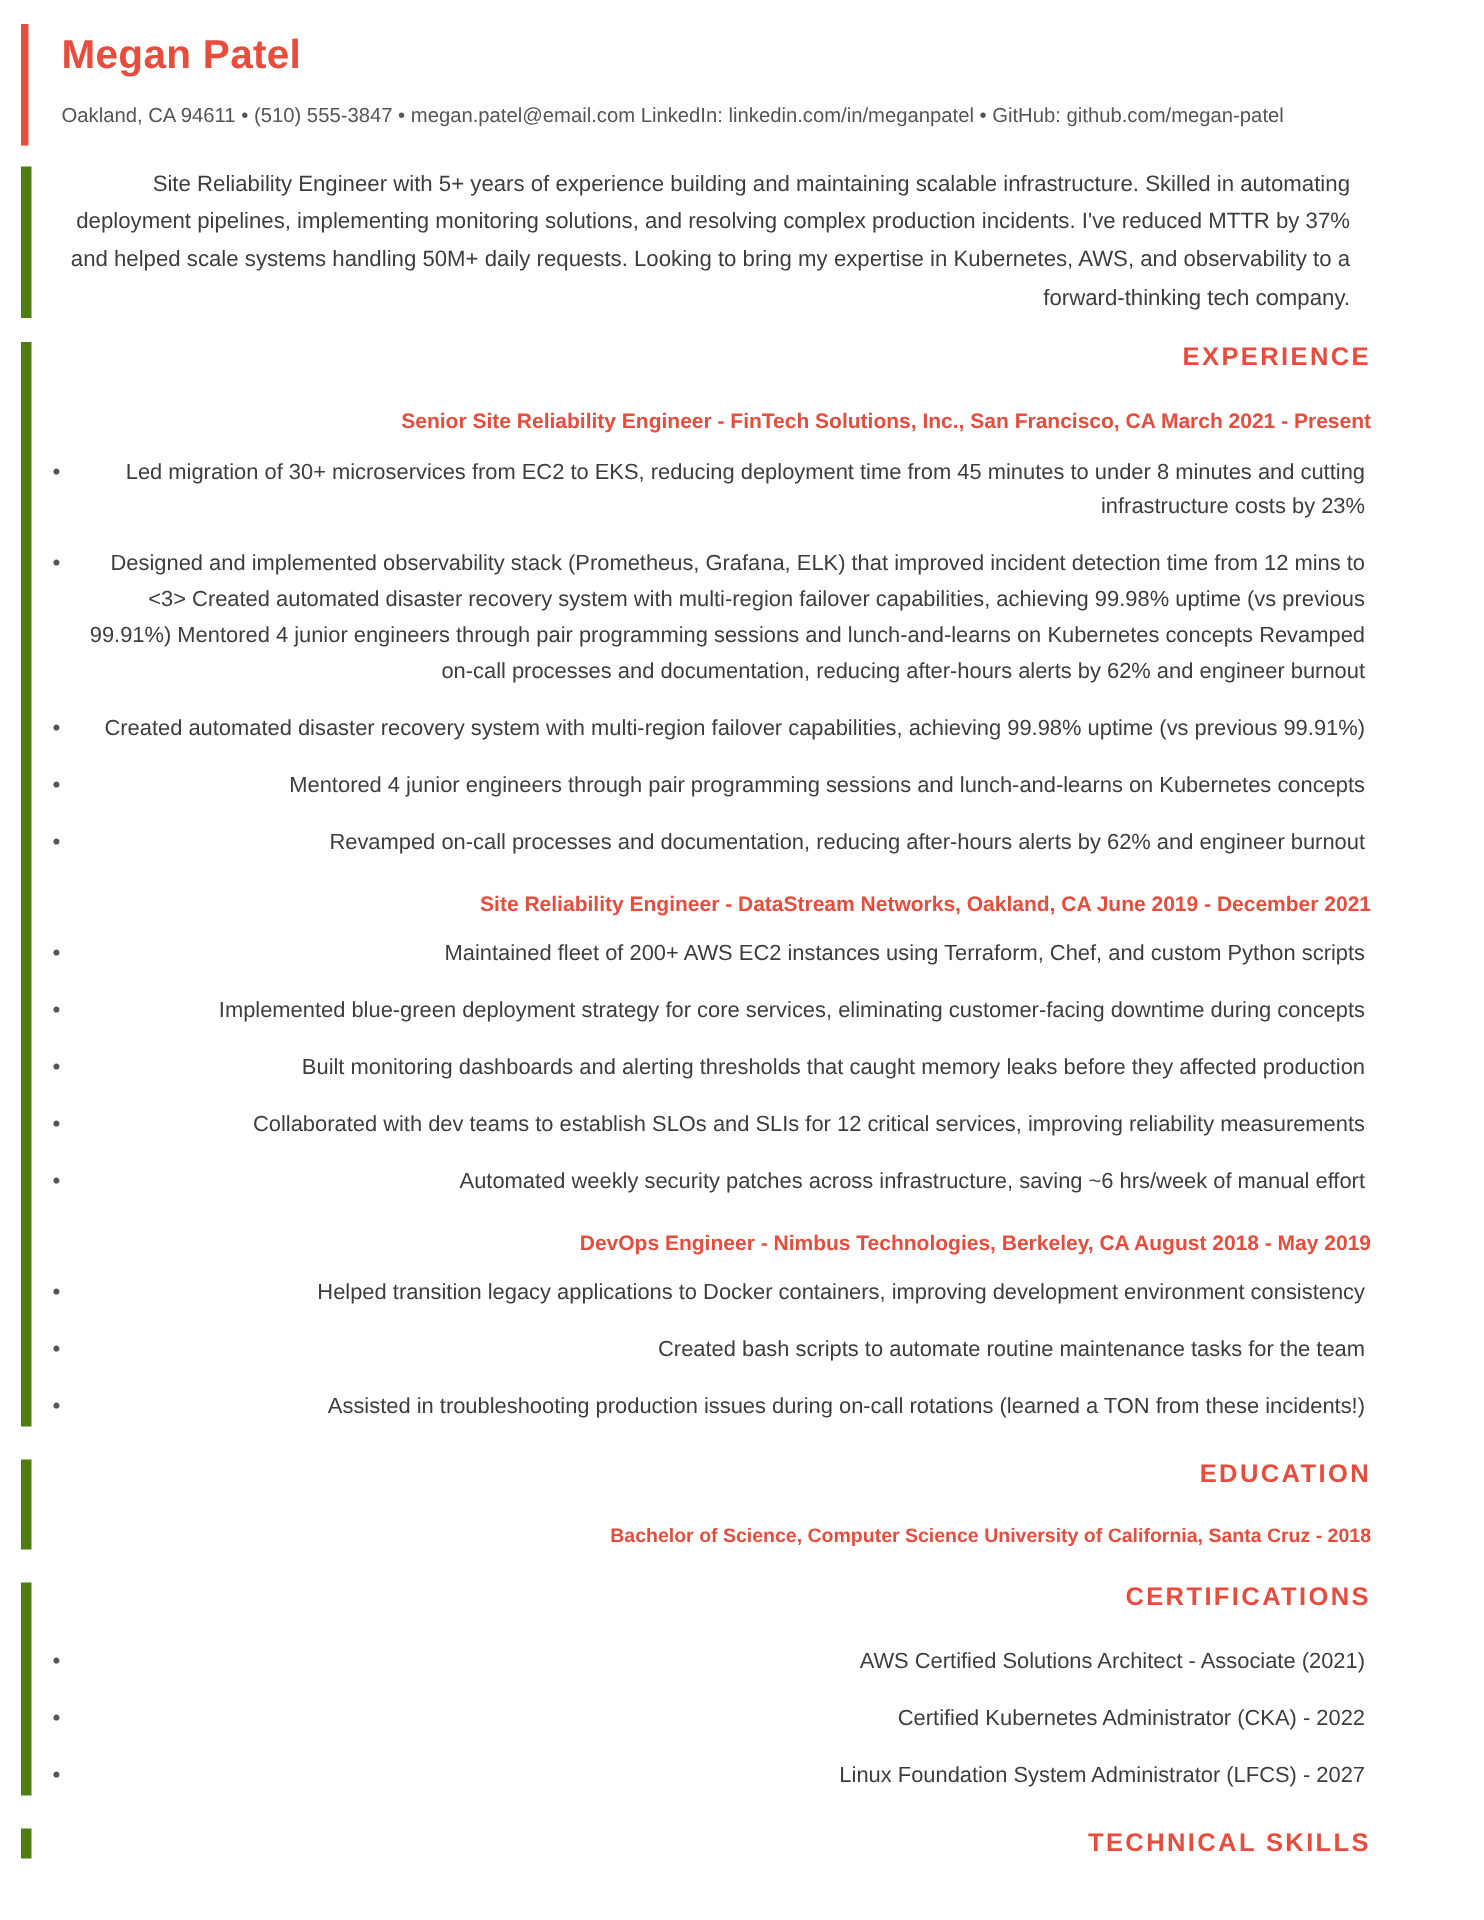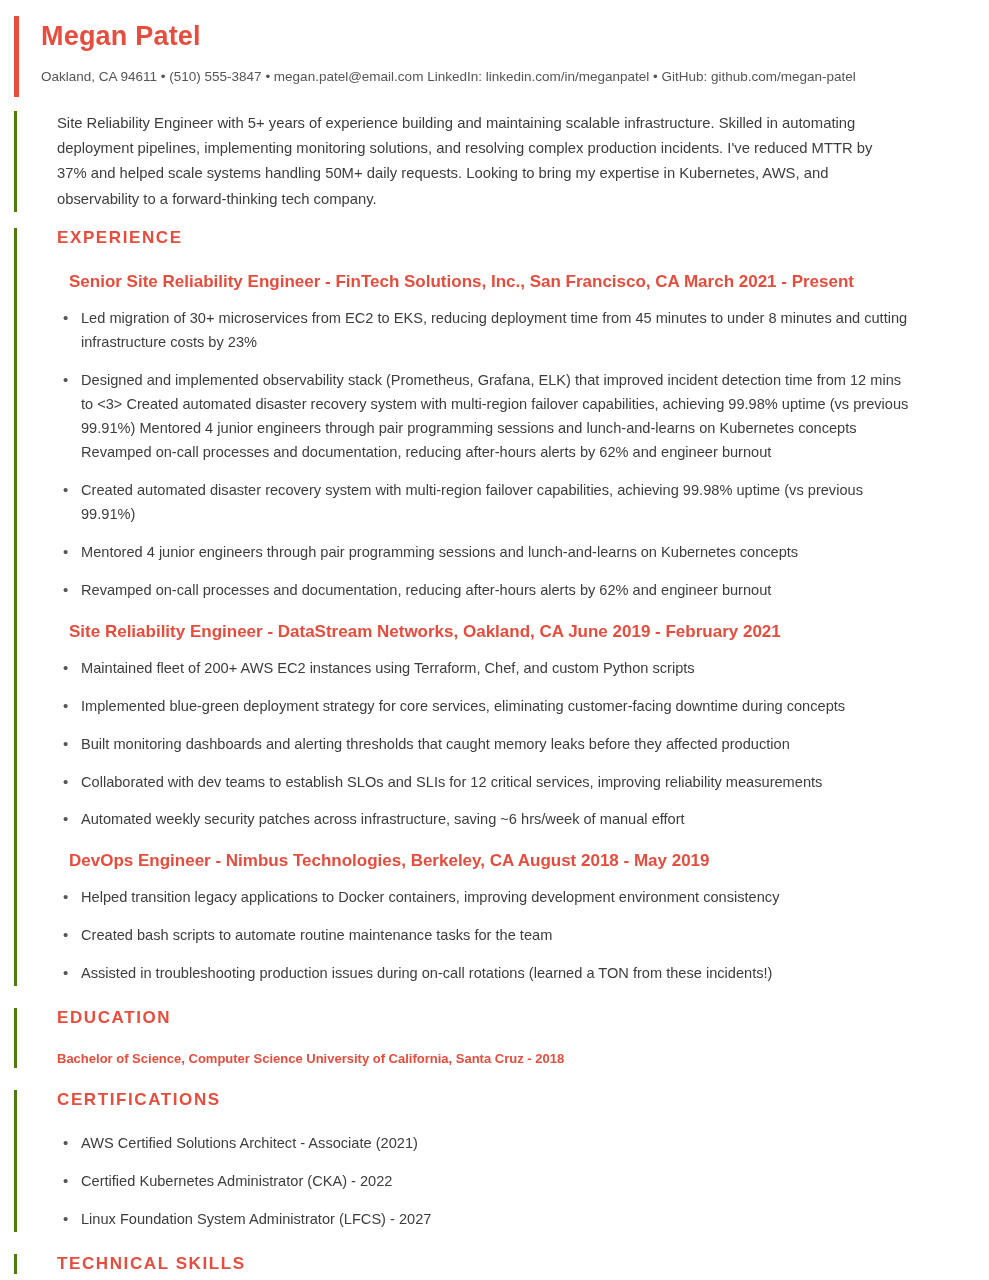--- a/index.html
+++ b/index.html
@@ -37,44 +37,45 @@
   .contact {
     font-size: 13.5px;
     color: #555555;
     line-height: 1.4;
     margin: 0;
     white-space: nowrap;
   }
 
   
   .block {
-    border-left: 3px solid #4d7c0f;
-    padding-left: 40px;
+    border-left: 7px solid #4d7c0f;
+    padding-left: 8px;
     margin-bottom: 22px;
+    text-align: right;
   }
   .block.tight { margin-bottom: 16px; }
 
   .summary {
     font-size: 14.8px;
     line-height: 1.72;
     color: #3d3d3d;
     margin: 0;
     padding-right: 14px;
   }
 
   .section-title {
     font-size: 17px;
     font-weight: bold;
     color: #e74c3c;
     letter-spacing: 1.6px;
     margin: 0 0 24px 0;
   }
 
   .job-title {
-    font-size: 17px;
+    font-size: 14px;
     font-weight: bold;
     color: #e74c3c;
     margin: 0 0 14px 12px;
     line-height: 1.3;
   }
   .job + .job { margin-top: 18px; }
 
   ul.bullets {
     list-style: none;
     margin: 0 0 0 0;
@@ -134,21 +135,21 @@
       <ul class="bullets">
         <li>Led migration of 30+ microservices from EC2 to EKS, reducing deployment time from 45 minutes to under 8 minutes and cutting infrastructure costs by 23%</li>
         <li>Designed and implemented observability stack (Prometheus, Grafana, ELK) that improved incident detection time from 12 mins to &lt;3&gt; Created automated disaster recovery system with multi-region failover capabilities, achieving 99.98% uptime (vs previous 99.91%) Mentored 4 junior engineers through pair programming sessions and lunch-and-learns on Kubernetes concepts Revamped on-call processes and documentation, reducing after-hours alerts by 62% and engineer burnout</li>
         <li>Created automated disaster recovery system with multi-region failover capabilities, achieving 99.98% uptime (vs previous 99.91%)</li>
         <li>Mentored 4 junior engineers through pair programming sessions and lunch-and-learns on Kubernetes concepts</li>
         <li>Revamped on-call processes and documentation, reducing after-hours alerts by 62% and engineer burnout</li>
       </ul>
     </div>
 
     <div class="job">
-      <h3 class="job-title">Site Reliability Engineer - DataStream Networks, Oakland, CA June 2019 - February 2021</h3>
+      <h3 class="job-title">Site Reliability Engineer - DataStream Networks, Oakland, CA June 2019 - December 2021</h3>
       <ul class="bullets">
         <li>Maintained fleet of 200+ AWS EC2 instances using Terraform, Chef, and custom Python scripts</li>
         <li>Implemented blue-green deployment strategy for core services, eliminating customer-facing downtime during concepts</li>
         <li>Built monitoring dashboards and alerting thresholds that caught memory leaks before they affected production</li>
         <li>Collaborated with dev teams to establish SLOs and SLIs for 12 critical services, improving reliability measurements</li>
         <li>Automated weekly security patches across infrastructure, saving ~6 hrs/week of manual effort</li>
       </ul>
     </div>
 
     <div class="job">

